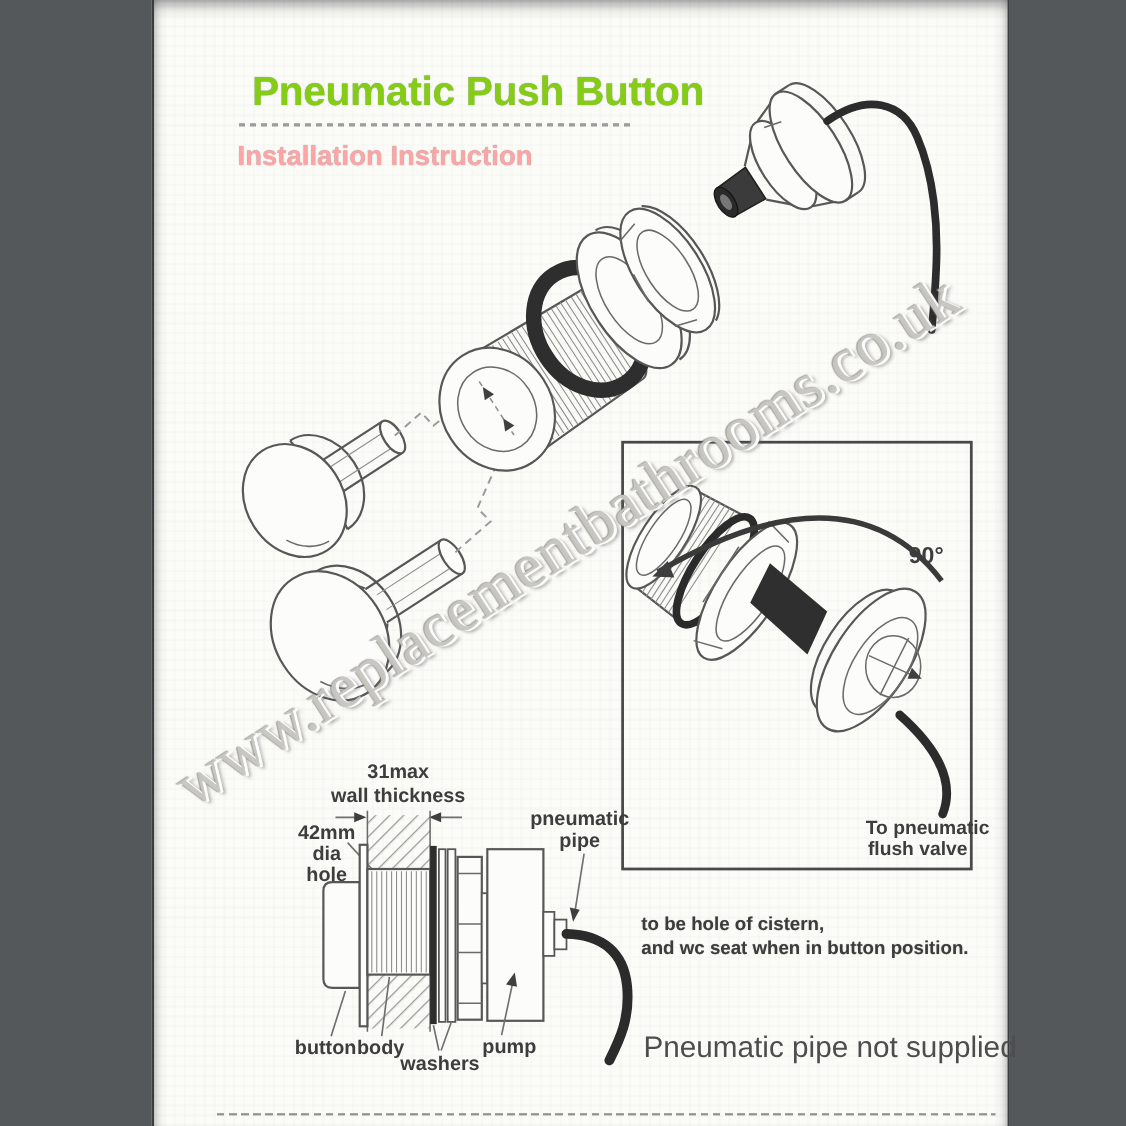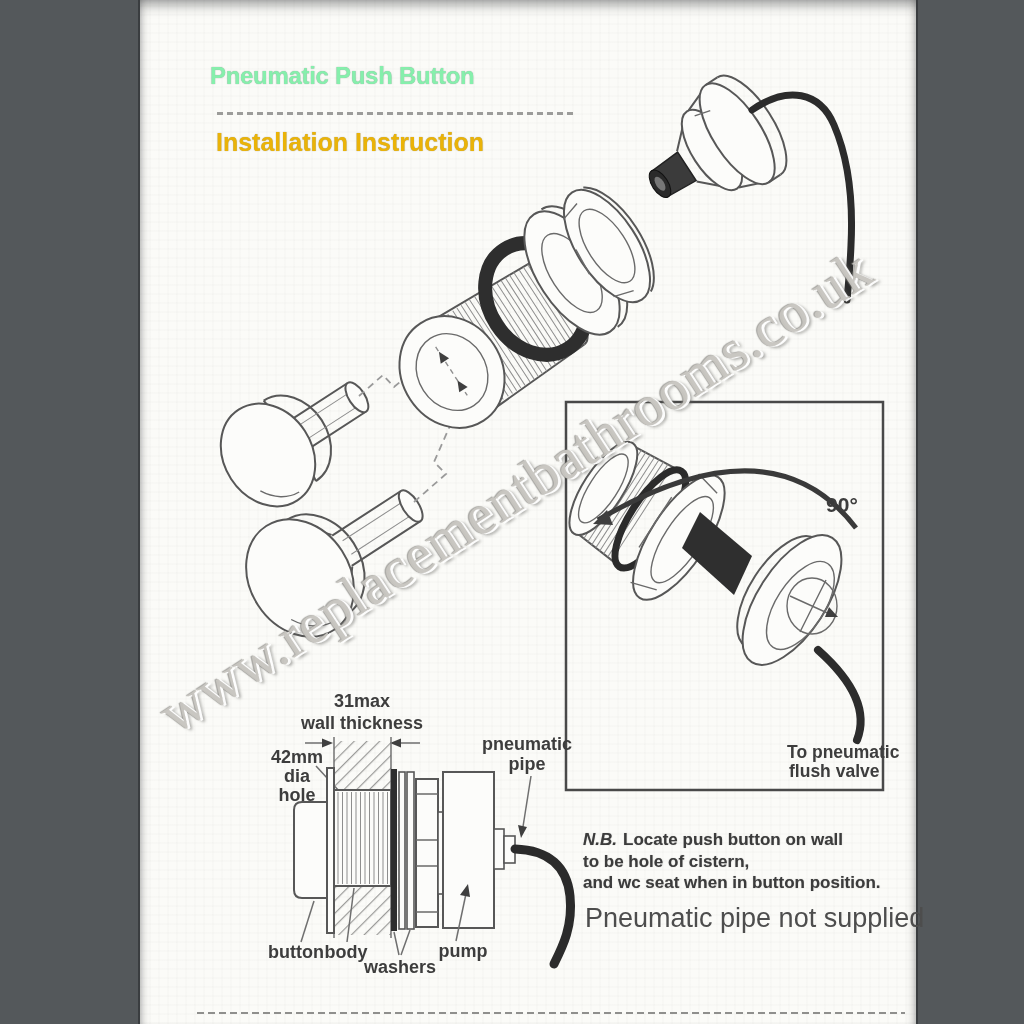--- a/index.html
+++ b/index.html
@@ -13,41 +13,41 @@
     border-left:2px solid #3a3d40; border-right:2px solid #3a3d40;
     box-sizing:border-box;
     box-shadow: inset 0 12px 14px -9px rgba(40,42,45,.55),
                 inset 9px 0 10px -8px rgba(40,42,45,.35),
                 inset -9px 0 10px -8px rgba(40,42,45,.35);
     background-image:
       repeating-linear-gradient(0deg, rgba(90,90,85,.02) 0 2px, transparent 2px 9px),
       repeating-linear-gradient(90deg, rgba(90,90,85,.02) 0 2px, transparent 2px 9px);
   }
   .doc-title {
-    position:absolute; left:210px; top:62px; z-index:3;
-    font-size:24px; font-weight:700; color:#86efac; letter-spacing:-.3px;
+    position:absolute; left:229px; top:62px; z-index:3;
+    font-size:37px; font-weight:700; color:#84cc16; letter-spacing:-.3px;
     text-shadow:0 0 1px rgba(62,66,69,.55);
   }
   .title-rule {
     position:absolute; left:217px; top:112px; width:360px; height:3px; z-index:3;
     background:repeating-linear-gradient(90deg,#9c9c9a 0 6px, transparent 6px 10px);
   }
   .doc-subtitle {
     position:absolute; left:216px; top:128px; z-index:3;
-    font-size:25px; font-weight:700; color:#eab308;
+    font-size:25px; font-weight:700; color:#fca5a5;
     text-shadow:0 0 1px rgba(62,66,69,.55);
   }
   .nb-note {
     position:absolute; left:583px; top:829px; width:300px; z-index:3;
     font-size:17px; font-weight:600; color:#3c3c3c; line-height:21.5px;
     text-shadow:0 0 1px rgba(60,60,60,.4);
   }
   .nb-abbrev { font-style:italic; font-weight:700; margin-right:6px; }
   .pipe-note {
-    position:absolute; left:585px; top:903px; z-index:3;
+    position:absolute; left:585px; top:937px; z-index:3;
     font-size:27px; font-weight:400; color:#4d4d4d;
   }
   .bottom-dashes {
     position:absolute; left:197px; top:1012px; width:708px; height:2px; z-index:3;
     background:repeating-linear-gradient(90deg,#8f8f8d 0 7px, transparent 7px 11px);
   }
   .watermark {
     position:absolute; left:-40px; top:456px; width:1120px; height:84px; z-index:4;
     transform:rotate(-33deg);
     text-align:center; pointer-events:none;
@@ -241,21 +241,20 @@
       <path class="lead" d="M 399,955 L 394,932 M 401,955 L 410,930"></path>
       <text x="463" y="957" text-anchor="middle" font-size="18">pump</text>
       <path class="lead" d="M 456,941 L 467,889"></path>
       <path class="arr" d="M 468,884 L 470,897 L 460,895 Z"></path>
     </g>
   </svg>
 
   <div class="watermark">www.replacementbathrooms.co.uk</div>
 
   <div class="nb-note">
-    <div><span class="nb-abbrev">N.B.</span><span>Locate push button on wall</span></div>
     <div>to be hole of cistern,</div>
     <div>and wc seat when in button position.</div>
   </div>
 
   <div class="pipe-note">Pneumatic pipe not supplied</div>
 
   <div class="bottom-dashes"></div>
 </div>
 
 </body></html>

